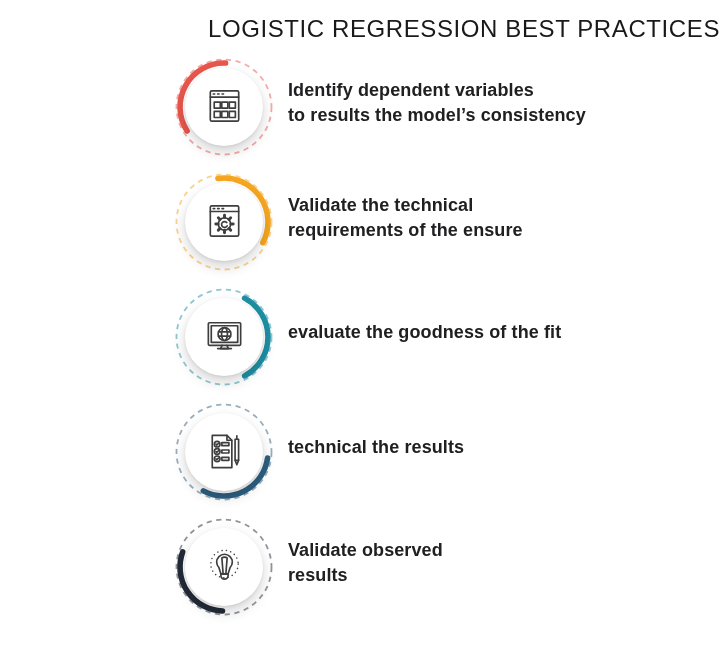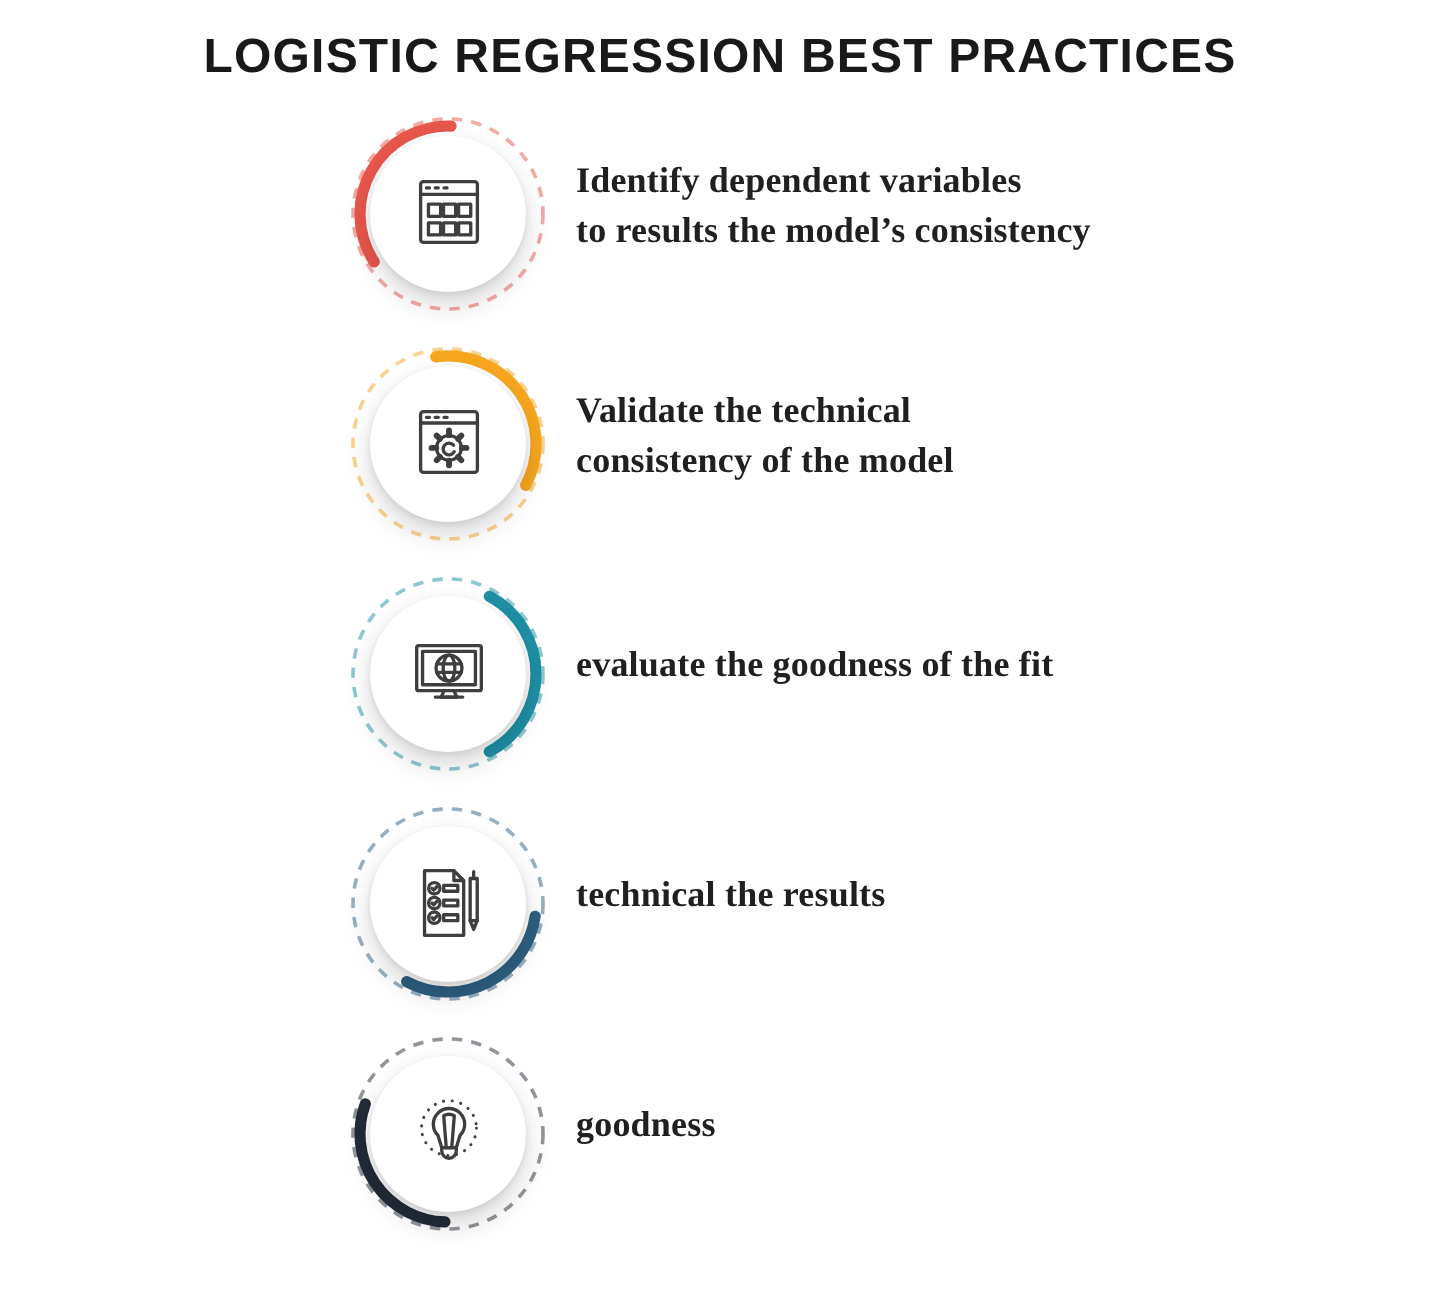--- a/index.html
+++ b/index.html
@@ -1,25 +1,25 @@
 <!DOCTYPE html>
 <html style="--icon-stroke: #3e3e3e;"><head>
 <meta charset="utf-8">
 <style>
   html,body{margin:0;padding:0;background:#ffffff;}
   .page{
     position:relative;width:720px;height:650px;background:#ffffff;overflow:hidden;
     font-family:"Liberation Sans",sans-serif;color:#1d1d1f;
   }
   .title{
-    padding-top:15px;text-align:center;
-    font-size:24px;font-weight:bold;letter-spacing:.6px;color:#191919;
+    padding-top:15px;text-align:right;
+    font-size:24px;font-weight:normal;letter-spacing:.6px;color:#191919;
   }
   .items{margin-top:6px;}
-  .item{height:115px;display:flex;align-items:center;padding-left:174px;font-family:Liberation Serif, serif;}
+  .item{height:115px;display:flex;align-items:center;padding-left:174px;}
   .badge{position:relative;width:100px;height:100px;flex:0 0 auto;}
   .ring{position:absolute;left:0;top:0;width:100%;height:100%;}
   .dashed{fill:none;stroke-width:1.8;stroke-dasharray:5.2 4.6;opacity:.5;}
   .arc{fill:none;stroke-width:5.6;stroke-linecap:round;}
   .disc{
     position:absolute;left:11px;top:11px;width:78px;height:78px;border-radius:50%;
     background:#ffffff;
     box-shadow:0 6px 13px rgba(0,0,0,.17), 0 1px 3px rgba(0,0,0,.08);
   }
   .glyph{position:absolute;left:0;top:0;width:100%;height:100%;
@@ -93,21 +93,21 @@
             <line class="tooth" x1="24" y1="33" x2="24" y2="35.4"></line>
             <line class="tooth" x1="19.4" y1="31.1" x2="17.7" y2="32.8"></line>
             <line class="tooth" x1="17.5" y1="26.5" x2="15.1" y2="26.5"></line>
             <line class="tooth" x1="19.4" y1="21.9" x2="17.7" y2="20.2"></line>
             <path d="M26.3,25.1 a3,3 0 1 0 0.4,3.3"></path>
           </svg>
         </div>
       </div>
       <div class="text">
         <div>Validate the technical</div>
-        <div>consistency of the model</div>
+        <div>requirements of the ensure</div>
       </div>
     </div>
 
     <div class="item">
       <div class="badge">
         <svg class="ring" viewBox="0 0 100 100">
           <circle class="dashed" cx="50" cy="50" r="47.5" stroke="#1E8FA4"></circle>
           <path class="arc" stroke="#1E8FA4" d="M 70.66 11.15 A 44 44 0 0 1 70.66 88.85"></path>
         </svg>
         <div class="disc"></div>
@@ -170,18 +170,19 @@
         <div class="glyph">
           <svg viewBox="0 0 48 48">
             <circle class="dots" cx="24" cy="21.5" r="14"></circle>
             <path d="M18.34,25.16 A8 8 0 1 1 29.66,25.16 L27.7,31.5 H20.3 Z"></path>
             <path d="M21.3,15.2 Q24,13.6 26.7,15.2 L25.4,31.5 H22.6 Z"></path>
             <path d="M20.3,31.5 H27.7 V33.2 A3.7 3.7 0 0 1 20.3,33.2 Z"></path>
           </svg>
         </div>
       </div>
       <div class="text">
-        <div>goodness</div>
+        <div>Validate observed</div>
+        <div>results</div>
       </div>
     </div>
 
   </div>
 </div>
 
 </body></html>

